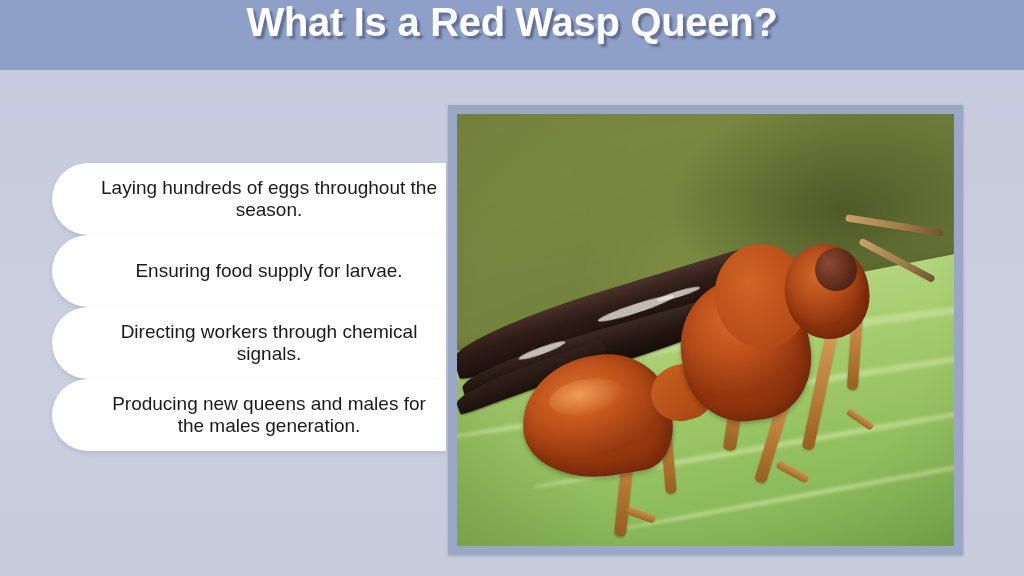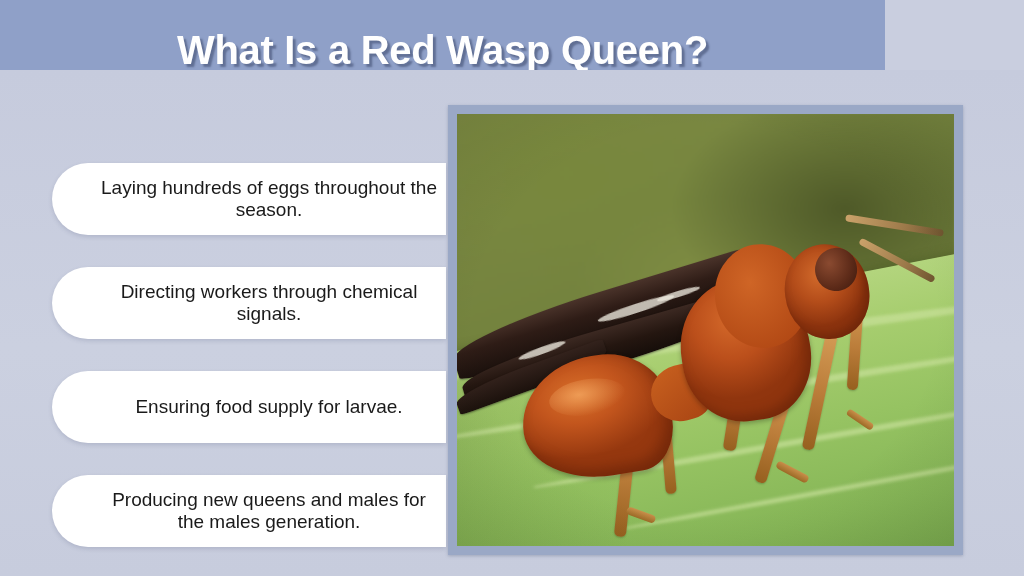--- a/index.html
+++ b/index.html
@@ -21,25 +21,25 @@
     height: 576px;
     background: #c9cedf;
     overflow: hidden;
   }
 
   
   .header-band {
     position: absolute;
     left: 0;
     top: 0;
-    width: 885px;
+    width: 1024px;
     height: 70px;
     background: #8fa0c8;
     display: flex;
-    align-items: flex-end;
+    align-items: flex-start;
     justify-content: center;
   }
   .header-title {
     font-family: "Liberation Sans", sans-serif;
     font-weight: bold;
     font-size: 40px;
     line-height: 1;
     color: #ffffff;
     letter-spacing: -0.3px;
     text-shadow: 3px 3px 2px rgba(40, 52, 84, 0.45);
@@ -69,21 +69,21 @@
     width: 394px;
     height: 72px;
     background: #ffffff;
     border-radius: 36px 0 0 36px;
     box-shadow: 0 2px 4px rgba(90, 100, 130, 0.22);
     display: flex;
     align-items: center;
     justify-content: flex-end;
     box-sizing: border-box;
     padding: 0 8px 0 48px;
-    margin-bottom: 32px;
+    margin-bottom: 0;
   }
   .pill-text {
     font-family: "Liberation Sans", sans-serif;
     font-size: 19px;
     line-height: 1.18;
     color: #1a1a1a;
     text-align: center;
     width: 100%;
   }
 
@@ -305,25 +305,25 @@
 
   <div class="body-bg"></div>
 
   <div class="pill-stack">
 
     <div class="pill">
       <div class="pill-text">Laying hundreds of eggs throughout the season.</div>
     </div>
 
     <div class="pill">
+      <div class="pill-text">Ensuring food supply for larvae.</div>
+    </div>
+
+    <div class="pill">
       <div class="pill-text">Directing workers through chemical signals.</div>
-    </div>
-
-    <div class="pill">
-      <div class="pill-text">Ensuring food supply for larvae.</div>
     </div>
 
     <div class="pill">
       <div class="pill-text">Producing new queens and males for the males generation.</div>
     </div>
 
   </div>
 
   <div class="photo-frame">
     <div class="photo">

